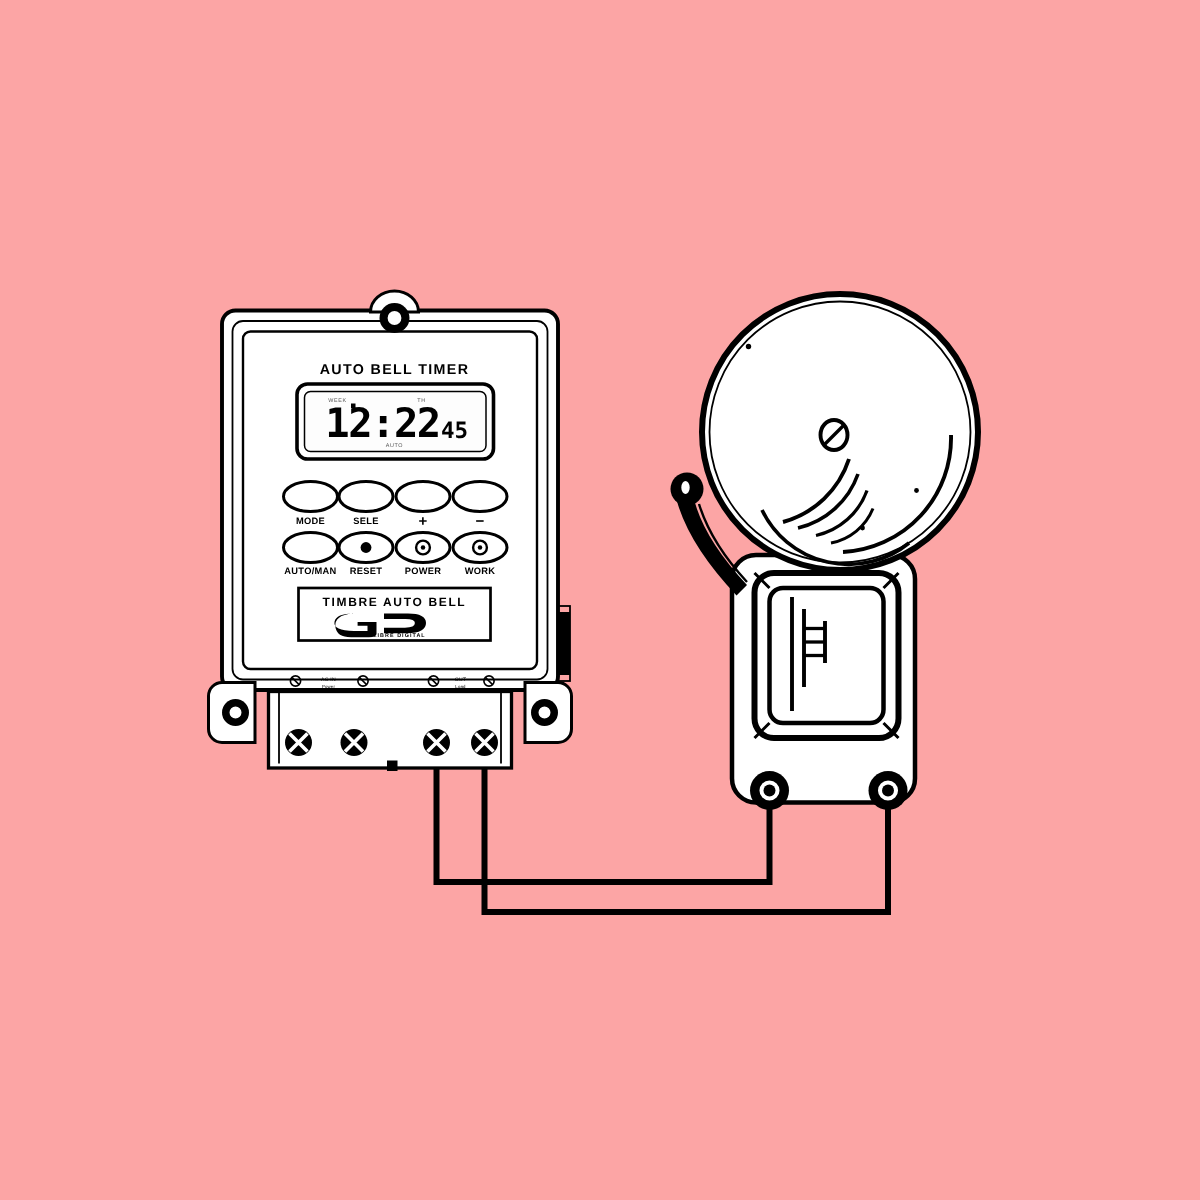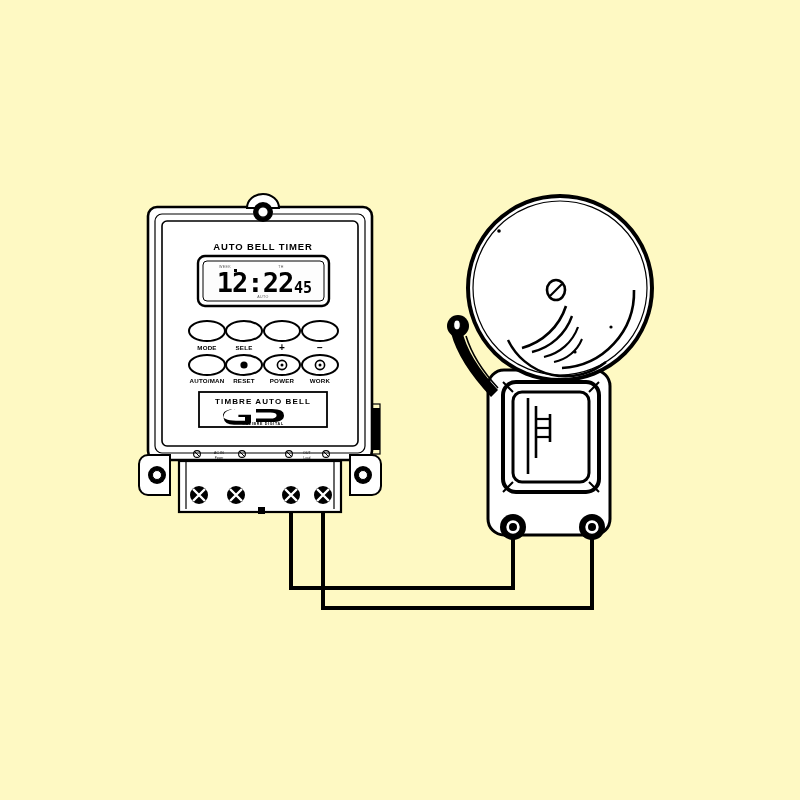--- a/index.html
+++ b/index.html
@@ -1,18 +1,18 @@
 <!DOCTYPE html>
 <html><head>
 <meta charset="utf-8">
 <style>
   html,body{margin:0;padding:0;background:#ffffff;}
   body{width:800px;height:800px;overflow:hidden;
        font-family:"Liberation Sans",sans-serif;}
-  #stage{position:relative;width:800px;height:800px;background:#fef9c3;}
+  #stage{position:relative;width:800px;height:800px;background:#fca5a5;}
   svg{display:block;}
   .ln{fill:none;stroke:#000;}
   .fillw{fill:#fff;stroke:#000;}
   .fillk{fill:#000;stroke:none;}
   text{font-family:"Liberation Sans",sans-serif;fill:#000;
        dominant-baseline:middle;}
   .ttl{font-size:9.5px;font-weight:bold;letter-spacing:.9px;text-anchor:middle;}
   .btnlbl{font-size:6.2px;font-weight:bold;text-anchor:middle;letter-spacing:.2px;}
   .opsym{font-size:10px;font-weight:bold;text-anchor:middle;}
   .brand{font-size:8px;font-weight:bold;letter-spacing:1.1px;text-anchor:middle;}

